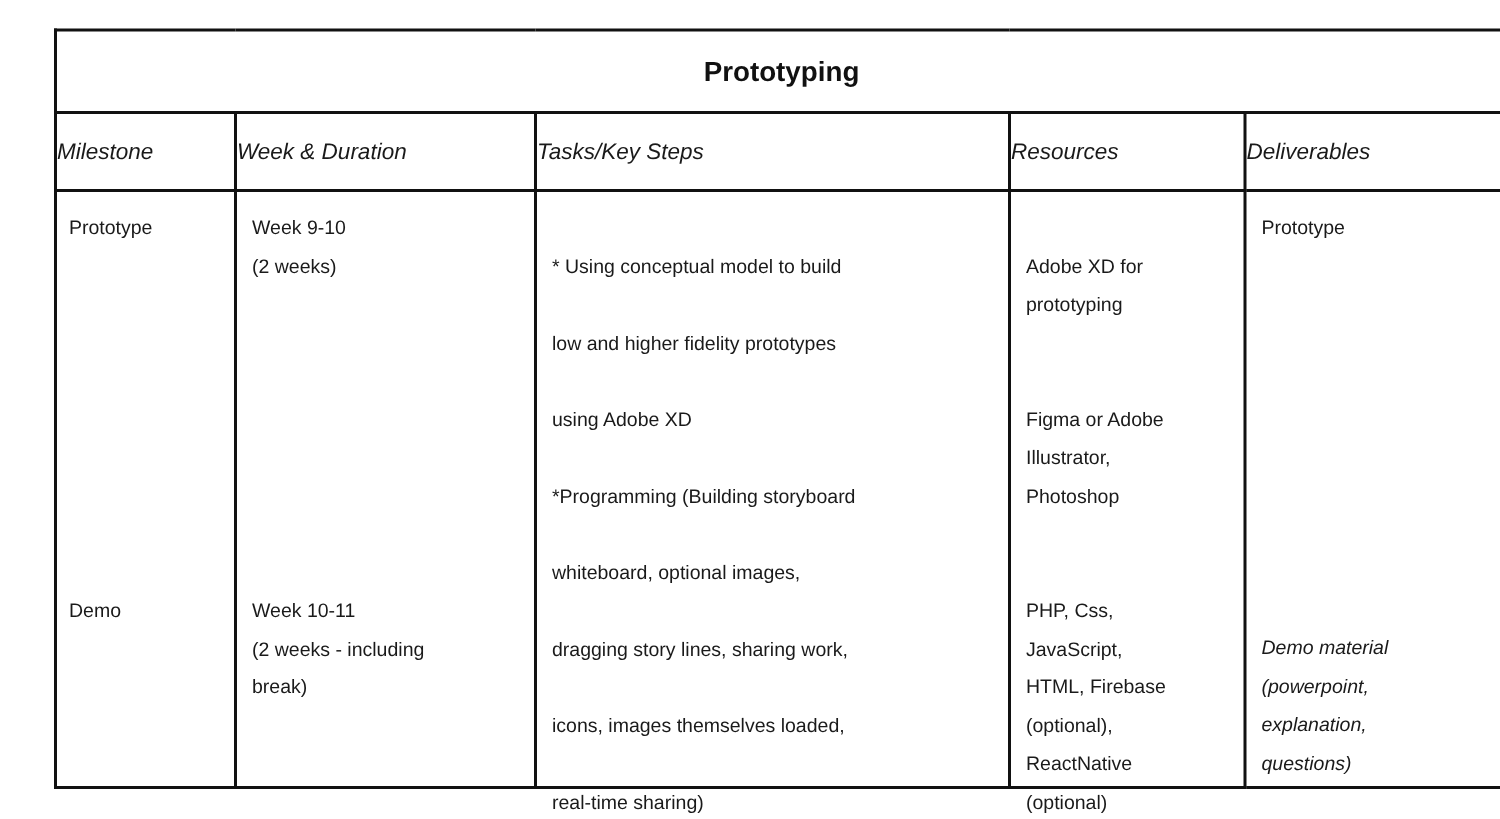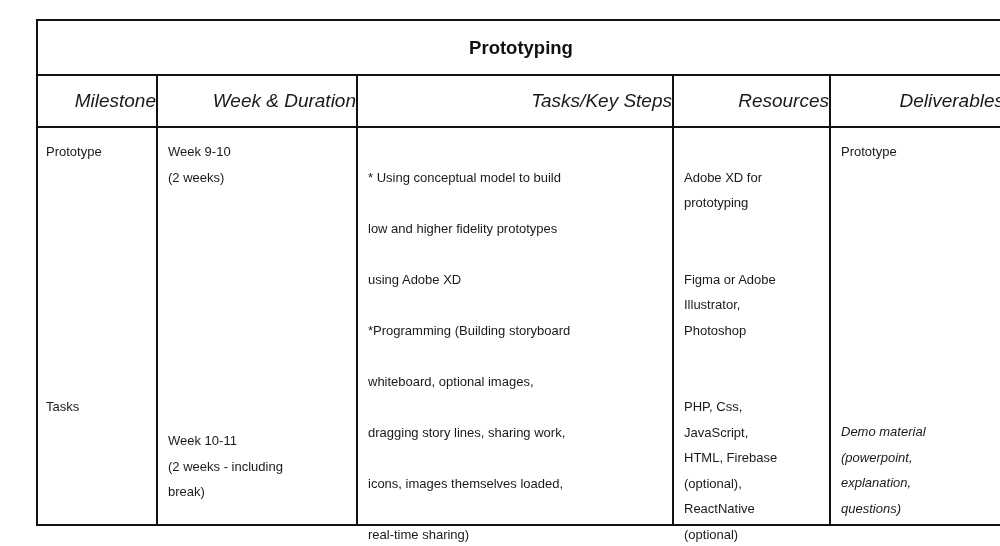--- a/index.html
+++ b/index.html
@@ -31,25 +31,25 @@
     .title-cell {
       height: 53px;
       text-align: center;
       vertical-align: middle;
       font-weight: bold;
       font-size: 18.5px;
       color: #111111;
     }
     .header-cell {
       height: 50px;
-      text-align: right;
+      text-align: left;
       vertical-align: middle;
       font-style: italic;
       font-weight: normal;
-      font-size: 19px;
+      font-size: 15px;
       color: #1a1a1a;
     }
     .body-cell {
       height: 396px;
       vertical-align: top;
       position: relative;
       font-size: 13px;
       line-height: 25.5px;
       color: #1a1a1a;
     }
@@ -92,29 +92,29 @@
     <th class="header-cell">Week &amp; Duration</th>
     <th class="header-cell">Tasks/Key Steps</th>
     <th class="header-cell">Resources</th>
     <th class="header-cell">Deliverables</th>
   </tr>
   <tr>
 
     <td class="body-cell">
       <div class="cell-inner">
         <div class="block" style="top:11px; left:8px;">Prototype</div>
-        <div class="block" style="top:266px; left:8px;">Tasks</div>
+        <div class="block" style="top:266px; left:8px;">Demo</div>
       </div>
     </td>
 
     <td class="body-cell">
       <div class="cell-inner">
         <div class="block" style="top:11px;">Week 9-10
 (2 weeks)</div>
-        <div class="block" style="top:266px;margin-top:34px;">Week 10-11
+        <div class="block" style="top:266px;">Week 10-11
 (2 weeks - including
 break)</div>
       </div>
     </td>
 
     <td class="body-cell">
       <div class="cell-inner">
         <div class="block" style="top:11px; left:10px;">
           <div>* Using conceptual model to build</div>
           <div>low and higher fidelity prototypes</div>

